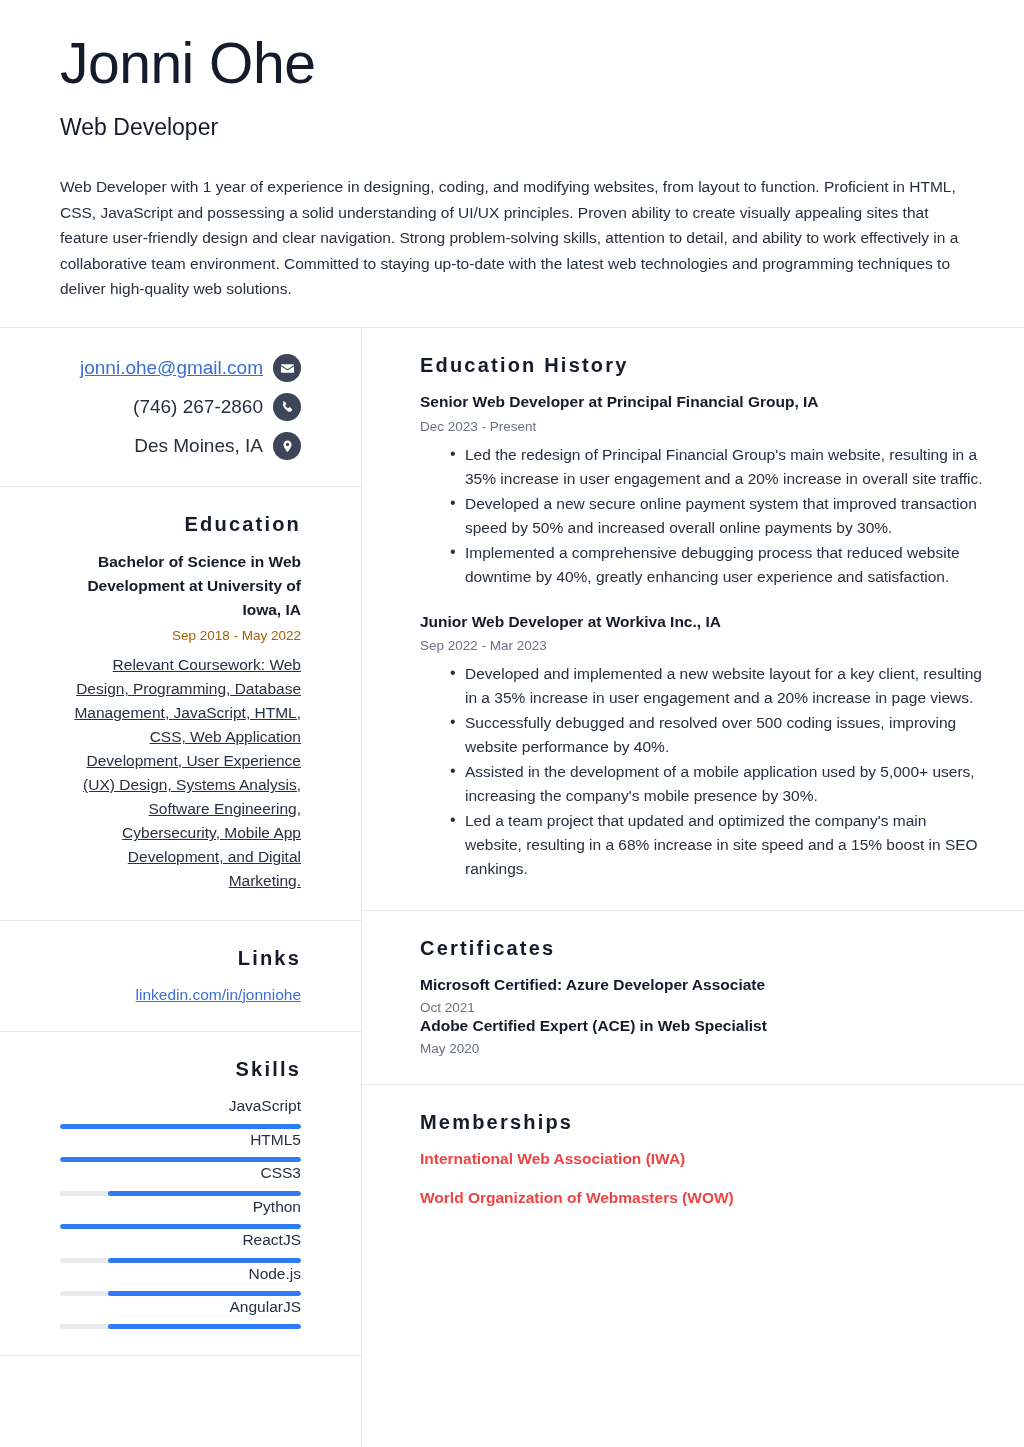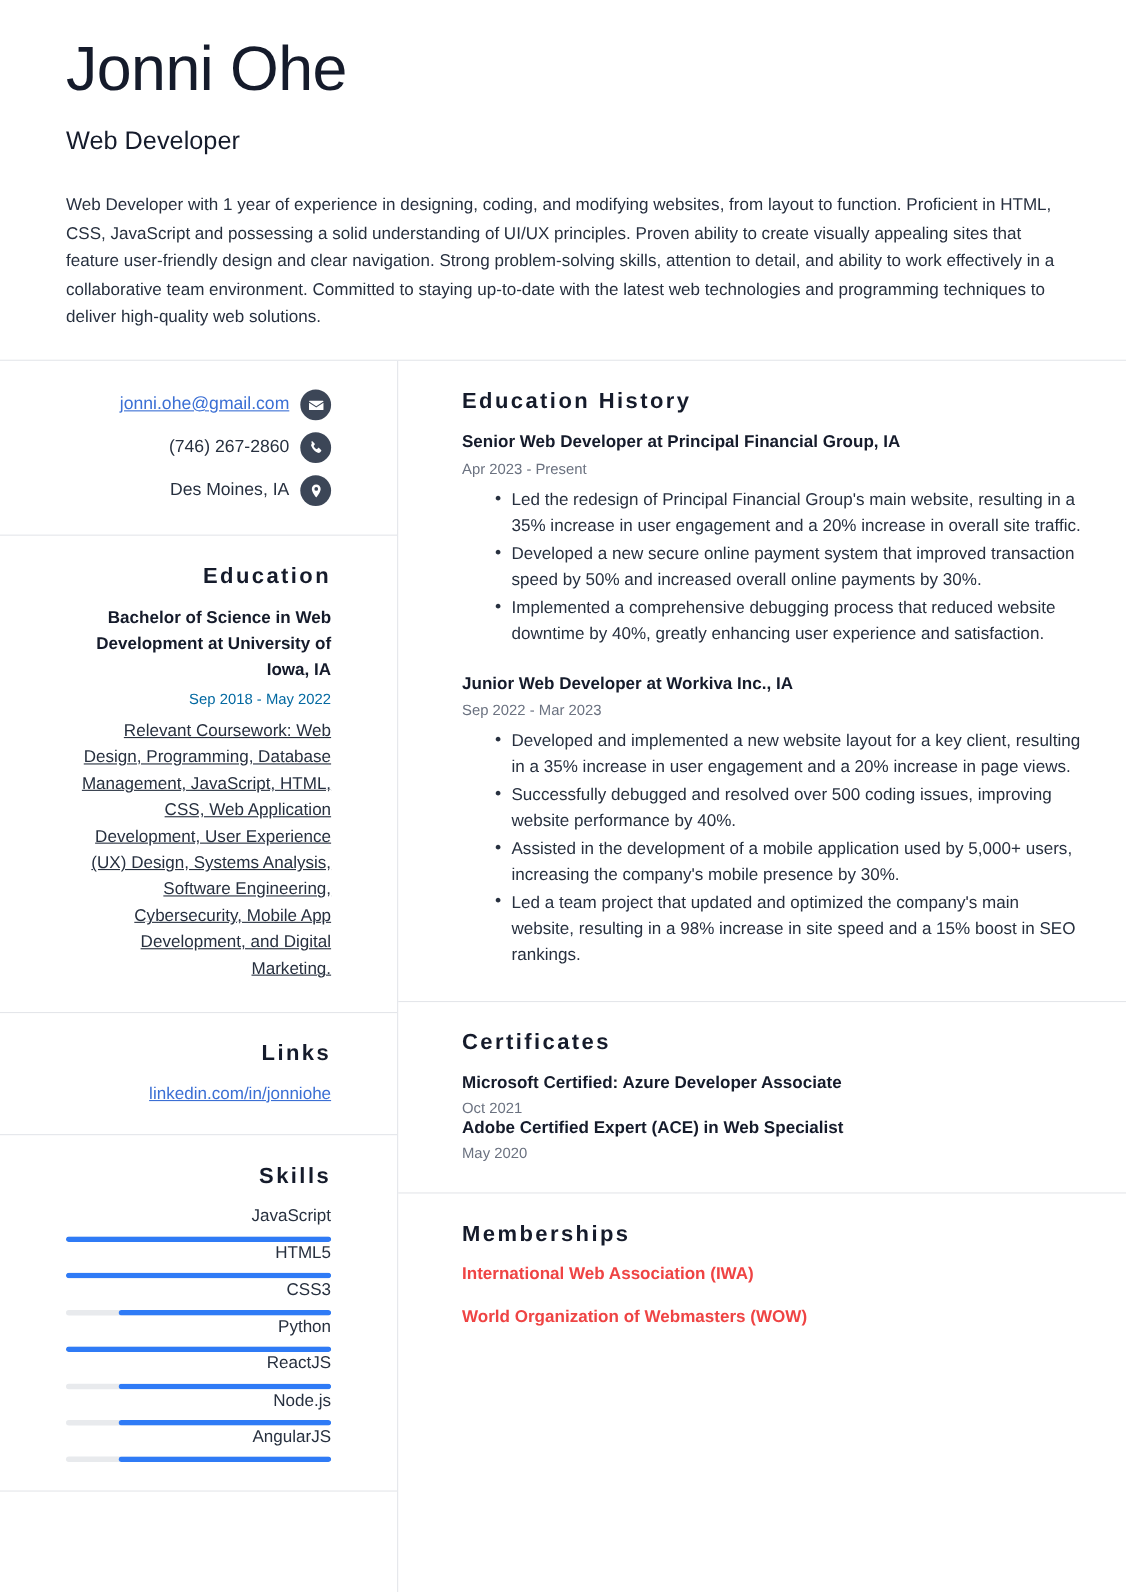--- a/index.html
+++ b/index.html
@@ -65,21 +65,21 @@
   
   .contact-row {
     display: flex;
     align-items: center;
     justify-content: flex-end;
     gap: 10px;
     margin-bottom: 11px;
   }
   .contact-row:last-child { margin-bottom: 0; }
   .contact-text {
-    font-size: 16px;
+    font-size: 19px;
     color: #27303f;
     line-height: 1.3;
     margin-left: 43px;
   }
   .contact-text.link {
     color: #3b6fd4;
     text-decoration: underline;
   }
   .ic {
     width: 28px; height: 28px;
@@ -101,21 +101,21 @@
     text-align: right;
   }
   .edu-title {
     font-size: 15.5px;
     font-weight: 700;
     color: #151b2b;
     line-height: 1.52;
   }
   .edu-date {
     font-size: 13.5px;
-    color: #0369a1;
+    color: #a16207;
     margin-top: 5px;
     line-height: 1.5;
   }
   .edu-desc {
     font-size: 15.5px;
     color: #27303f;
     line-height: 1.55;
     margin-top: 7px;
     text-decoration: underline;
   }
@@ -329,35 +329,35 @@
       <div class="side-block filler"></div>
     </div>
 
     <div class="maincol">
 
       <div class="main-block">
         <div class="main-heading">Education History</div>
         <div id="jobs-list">
             <div class="job">
               <div class="job-role">Senior Web Developer at Principal Financial Group, IA</div>
-              <div class="job-date">Apr 2023 - Present</div>
+              <div class="job-date">Dec 2023 - Present</div>
               <ul class="bullets">
                 <li>Led the redesign of Principal Financial Group's main website, resulting in a 35% increase in user engagement and a 20% increase in overall site traffic.</li>
                 <li>Developed a new secure online payment system that improved transaction speed by 50% and increased overall online payments by 30%.</li>
                 <li>Implemented a comprehensive debugging process that reduced website downtime by 40%, greatly enhancing user experience and satisfaction.</li>
               </ul>
             </div>
             <div class="job">
               <div class="job-role">Junior Web Developer at Workiva Inc., IA</div>
               <div class="job-date">Sep 2022 - Mar 2023</div>
               <ul class="bullets">
                 <li>Developed and implemented a new website layout for a key client, resulting in a 35% increase in user engagement and a 20% increase in page views.</li>
                 <li>Successfully debugged and resolved over 500 coding issues, improving website performance by 40%.</li>
                 <li>Assisted in the development of a mobile application used by 5,000+ users, increasing the company's mobile presence by 30%.</li>
-                <li>Led a team project that updated and optimized the company's main website, resulting in a 98% increase in site speed and a 15% boost in SEO rankings.</li>
+                <li>Led a team project that updated and optimized the company's main website, resulting in a 68% increase in site speed and a 15% boost in SEO rankings.</li>
               </ul>
             </div>
           </div>
       </div>
 
       <div class="main-block">
         <div class="main-heading">Certificates</div>
         <div id="certs-list">
             <div class="cert">
               <div class="cert-title">Microsoft Certified: Azure Developer Associate</div>

